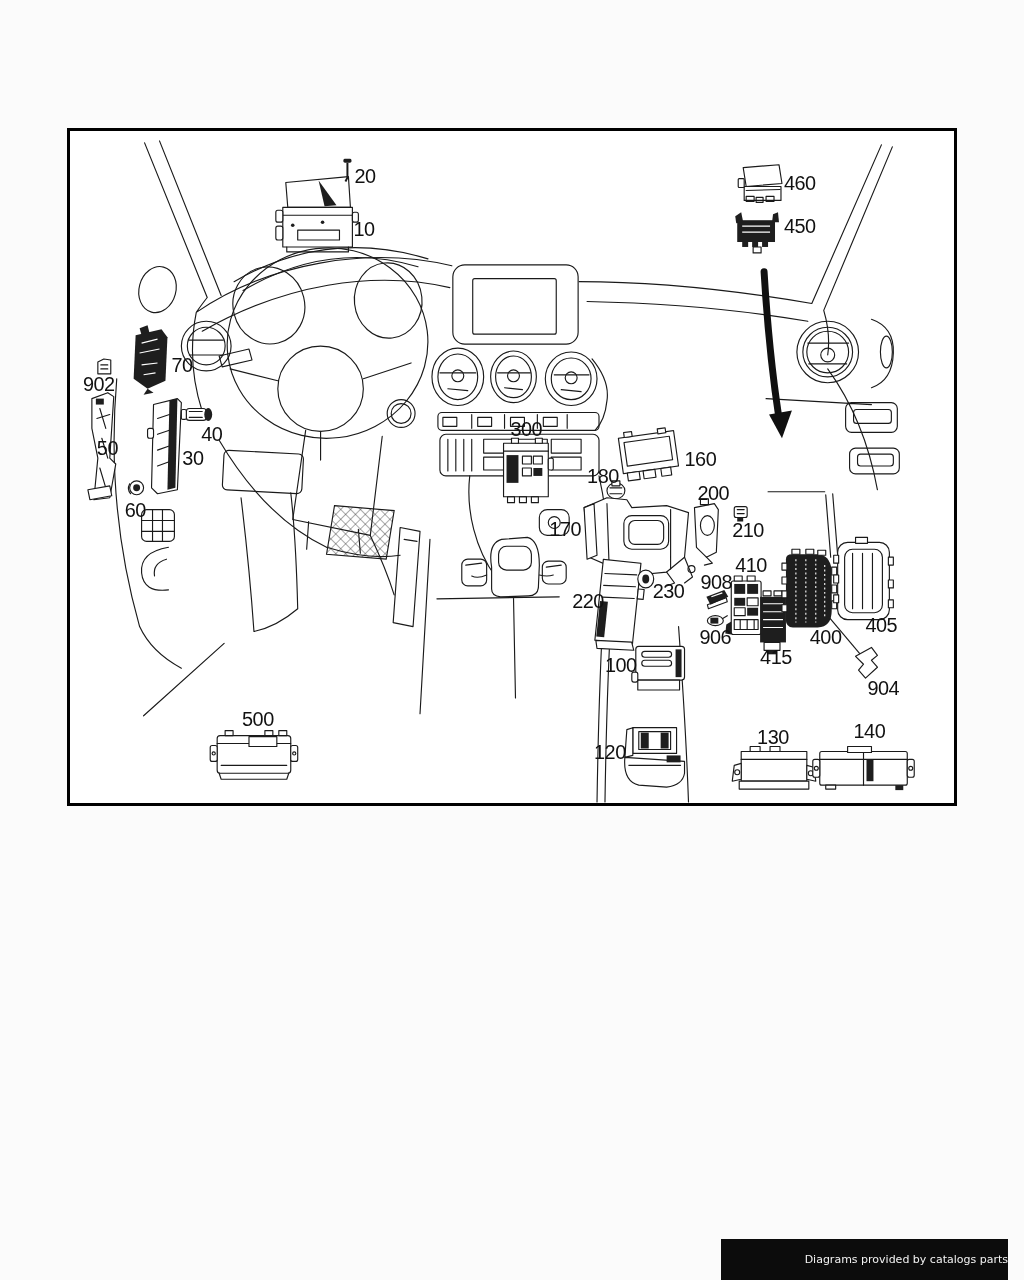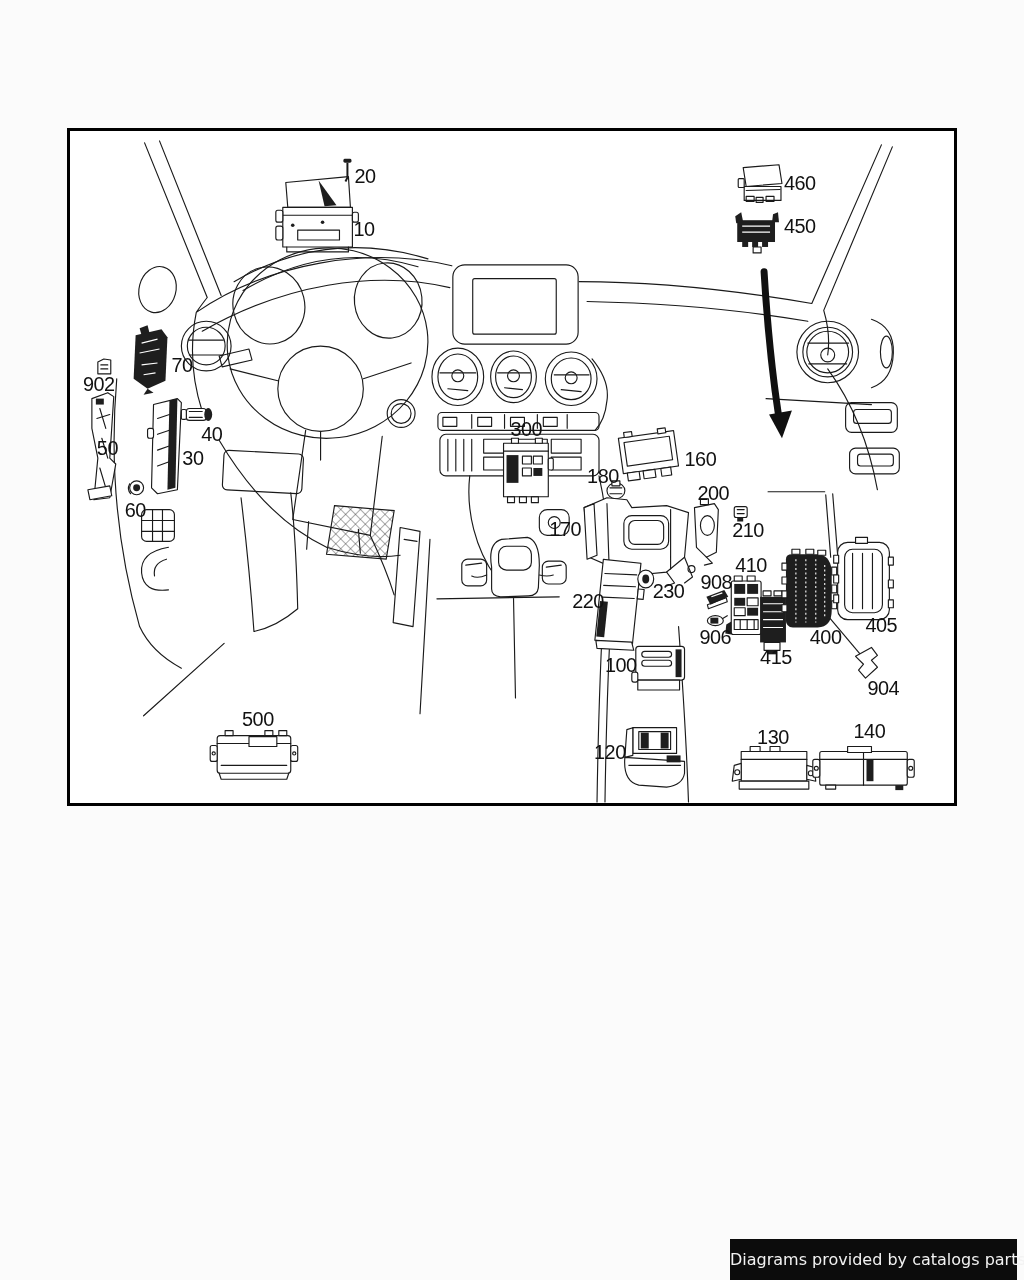--- a/index.html
+++ b/index.html
@@ -11,23 +11,23 @@
     position:absolute;left:67px;top:128px;width:890px;height:678px;
     background:#ffffff;border:3px solid #000;box-sizing:border-box;
   }
   #diagram-svg{display:block;width:100%;height:100%;}
   .ln{fill:none;stroke:#1a1a1a;stroke-width:1.15;stroke-linecap:round;stroke-linejoin:round;}
   .lnw{fill:#ffffff;stroke:#1a1a1a;stroke-width:1.15;stroke-linejoin:round;}
   .dk{fill:#1e1e1e;stroke:none;}
   .wt{fill:none;stroke:#ffffff;stroke-width:1.1;}
   .callout{font-family:"Liberation Sans",sans-serif;font-size:20px;letter-spacing:-0.5px;fill:#111;}
   #footer-bar{
-    position:absolute;right:7px;bottom:0;width:287px;height:41px;
-    display:flex;align-items:center;justify-content:flex-start;
-    font-family:"DejaVu Sans",sans-serif;font-size:16px;white-space:nowrap;
+    position:absolute;right:16px;bottom:0;width:287px;height:41px;
+    display:flex;align-items:center;justify-content:flex-end;
+    font-family:"DejaVu Sans",sans-serif;font-size:11px;white-space:nowrap;
   }
 </style>
 </head>
 <body style="background: rgb(251, 251, 251);">
 
 <div id="figure-box" style="background: rgb(255, 255, 255); border-color: rgb(0, 0, 0);">
 <svg id="diagram-svg" viewBox="0 0 889 678" preserveAspectRatio="none" xmlns="http://www.w3.org/2000/svg">
   <defs>
     <pattern id="xh" patternUnits="userSpaceOnUse" width="7" height="7" patternTransform="rotate(45)">
       <path d="M0,0 L0,7 M0,0 L7,0" stroke="#2a2a2a" stroke-width="0.8" fill="none"></path>

